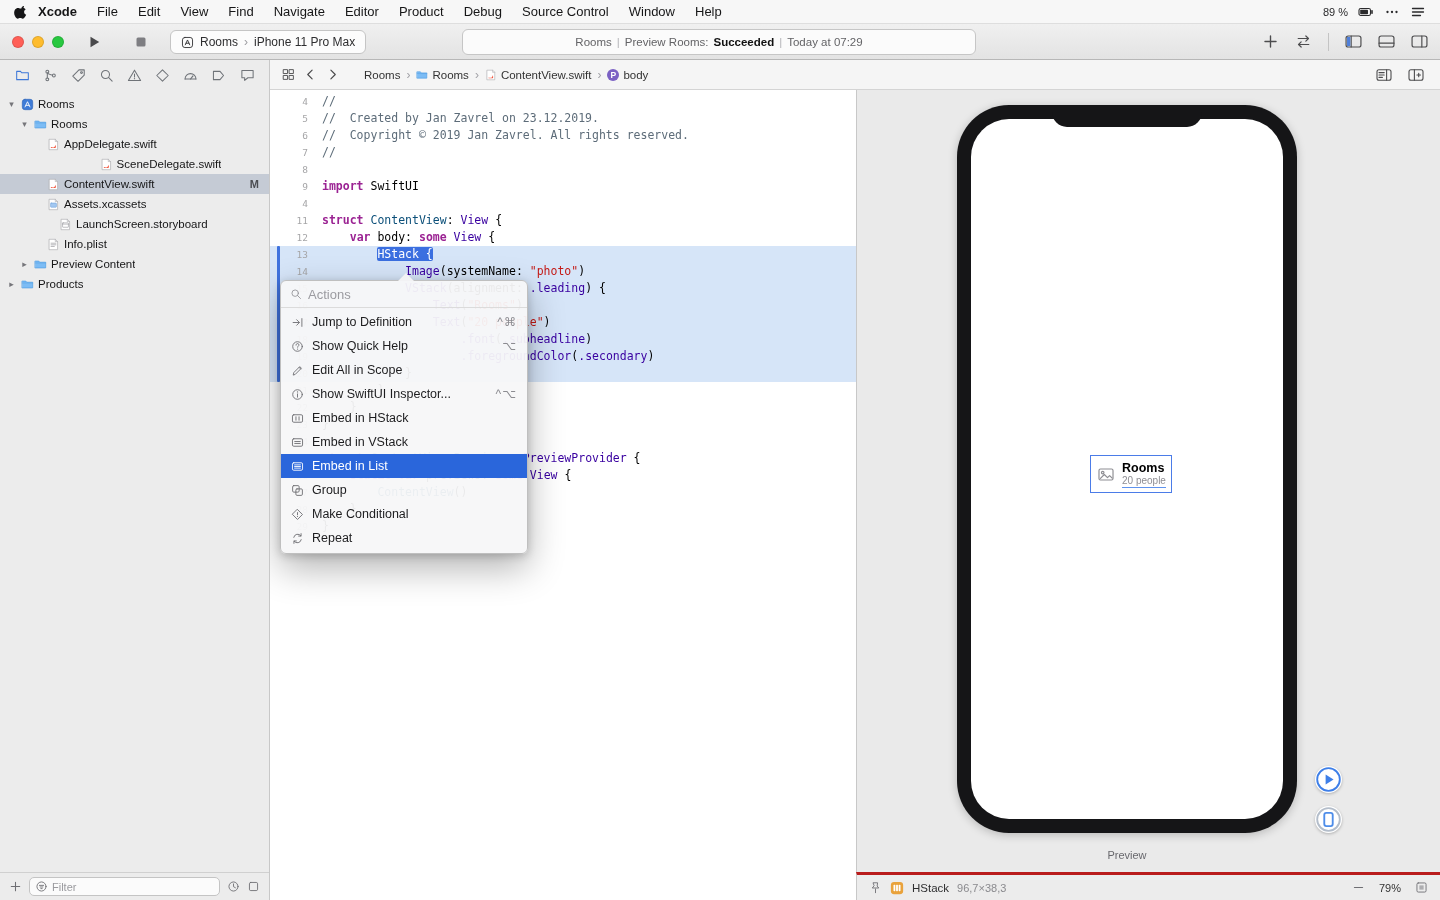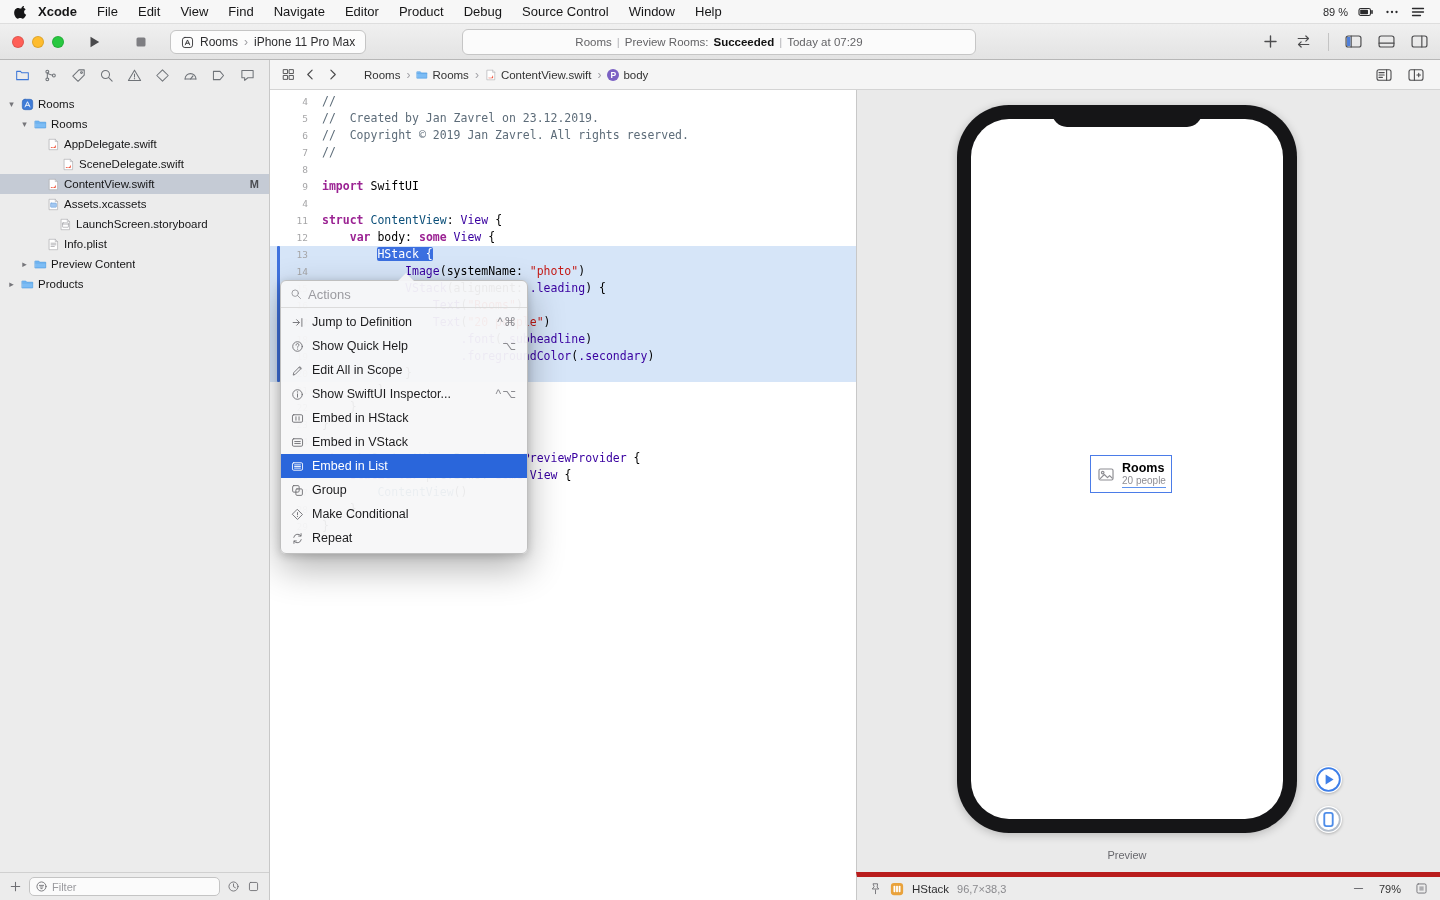--- a/index.html
+++ b/index.html
@@ -109,21 +109,21 @@
   .preview-item .icn{color:#8E8E93;}
   .preview-item .icn svg{width:20px;height:17px;}
   .pv-title{font-size:12.5px;font-weight:600;color:#000;line-height:14px;}
   .pv-sub{font-size:10px;color:#8E8E93;line-height:12px;border-bottom:1px solid #5E93EE;display:inline-block;}
   .preview-label{position:absolute;left:100px;top:759px;width:340px;text-align:center;font-size:11px;color:#68686D;}
   .float-btns{position:absolute;left:458px;top:676px;display:flex;flex-direction:column;gap:13px;}
   .fbtn{width:27px;height:27px;border-radius:50%;background:#fff;box-shadow:0 1px 3px rgba(0,0,0,.25);display:flex;align-items:center;justify-content:center;}
   .fbtn svg{width:27px;height:27px;}
 
   
-  .canvas-bar{position:absolute;left:856px;top:872px;width:584px;height:28px;background:#ECECEC;border-top:5px solid #b91c1c;border-left:1px solid #C8C8C8;display:flex;align-items:center;gap:8px;padding:0 12px;font-size:11.5px;color:#2f2f31;z-index:11;}
+  .canvas-bar{position:absolute;left:856px;top:872px;width:584px;height:28px;background:#ECECEC;border-top:3px solid #b91c1c;border-left:1px solid #C8C8C8;display:flex;align-items:center;gap:8px;padding:0 12px;font-size:11.5px;color:#2f2f31;z-index:11;}
   .canvas-bar .icn{color:#6E6E73;}
   .canvas-bar .icn svg{width:13px;height:13px;}
   .canvas-bar .hsb svg{width:14px;height:14px;}
   .dims{color:#8A8A8E;font-size:11px;}
   .zoom-area{margin-left:auto;display:flex;align-items:center;gap:14px;color:#4C4C4E;}
   .zoom-label{font-size:11px;color:#333;}
 </style>
 </head>
 <body>
 
@@ -391,21 +391,21 @@
         <span class="disc"></span>
         <span class="icn ficon">
           <svg viewBox="0 0 16 16" fill="none" stroke="currentColor" stroke-width="1.1" stroke-linecap="round" stroke-linejoin="round">
             <path d="M3 1.6h7.2l2.8 2.8v10H3z" fill="#fff" stroke="#B3B3B6" stroke-width=".9"></path>
             <path d="M10.2 1.6v2.8H13" fill="none" stroke="#B3B3B6" stroke-width=".9"></path>
             <path d="M4.8 11.2c3 1.3 5.7-.1 5.2-3 1.2 1.5 1.2 3.2.2 4.1l-5.4-.1z" fill="#F05138" stroke="none"></path>
           </svg>
         </span>
         <span class="flabel">AppDelegate.swift</span>
       </div>
-      <div class="frow" style="padding-left: 47px;">
+      <div class="frow" style="padding-left: 47px; justify-content: center;">
         <span class="disc"></span>
         <span class="icn ficon">
           <svg viewBox="0 0 16 16" fill="none" stroke="currentColor" stroke-width="1.1" stroke-linecap="round" stroke-linejoin="round">
             <path d="M3 1.6h7.2l2.8 2.8v10H3z" fill="#fff" stroke="#B3B3B6" stroke-width=".9"></path>
             <path d="M10.2 1.6v2.8H13" fill="none" stroke="#B3B3B6" stroke-width=".9"></path>
             <path d="M4.8 11.2c3 1.3 5.7-.1 5.2-3 1.2 1.5 1.2 3.2.2 4.1l-5.4-.1z" fill="#F05138" stroke="none"></path>
           </svg>
         </span>
         <span class="flabel">SceneDelegate.swift</span>
       </div>

